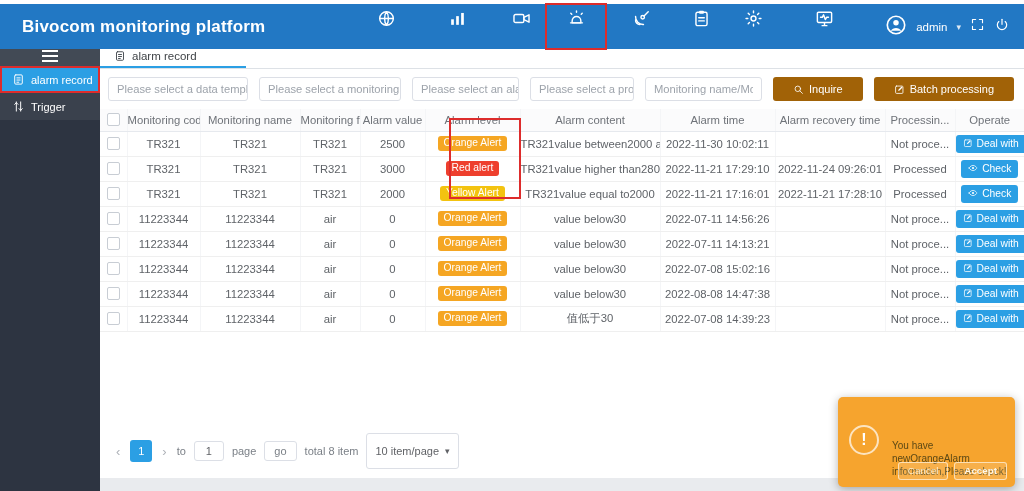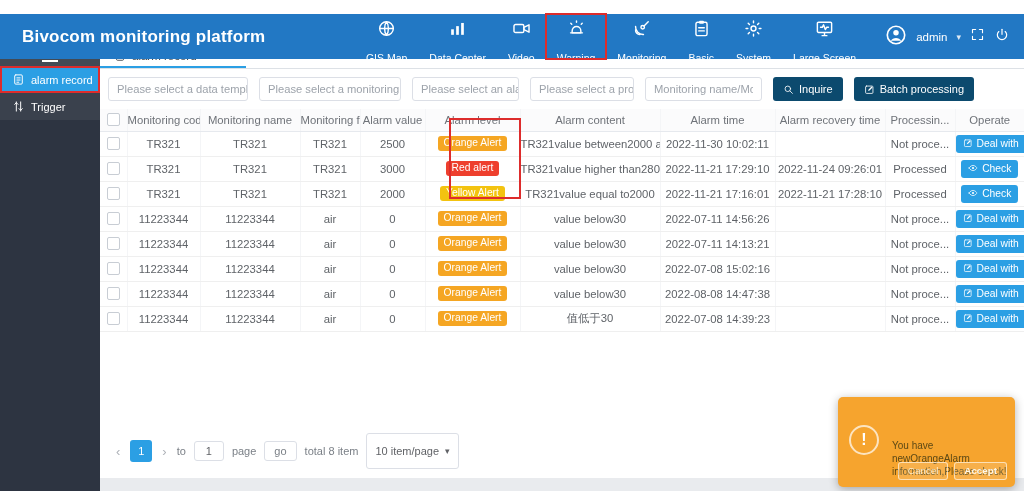--- a/index.html
+++ b/index.html
@@ -1,25 +1,25 @@
 <!DOCTYPE html>
 <html><head>
 <meta charset="utf-8">
 <style>
   * { margin:0; padding:0; box-sizing:border-box; }
   body { font-family:"Liberation Sans", sans-serif; background:#e9ebee; }
   .screen { position:relative; width:1024px; height:491px; background:#fff; overflow:hidden; }
 
   
-  .hdr { position:absolute; left:0; top:14px; width:1024px; height:45px; background:#2278c4; display:flex; align-items:center; z-index:5; }
+  .hdr { position:absolute; left:0; top:4px; width:1024px; height:45px; background:#2278c4; display:flex; align-items:center; z-index:5; }
   .hdr-title { color:#fff; font-weight:bold; font-size:17px; padding-left:22px; letter-spacing:.2px; white-space:nowrap; }
   .hdr-nav { display:flex; align-items:stretch; height:45px; margin-left:auto; }
   .nav-item { display:flex; flex-direction:column; align-items:center; justify-content:flex-start; padding:5px 11px 2px; color:#fff; cursor:pointer; }
   .nav-item .nav-ic { height:20px; display:flex; align-items:center; }
-  .nav-item .nav-lb { font-size:10.5px; margin-top:14px; white-space:nowrap; }
+  .nav-item .nav-lb { font-size:10.5px; margin-top:20px; white-space:nowrap; }
   .nav-item svg { width:19px; height:19px; }
   .nav-hl { outline:2px solid #dd2c2c; outline-offset:-1px; }
   .hdr-user { display:flex; align-items:center; gap:9px; color:#fff; padding:0 14px 0 18px; }
   .hdr-user svg { display:block; }
   .user-name { font-size:11.5px; }
   .caret { font-size:9px; color:#dfeaf5; }
 
   
   .sidebar { position:absolute; left:0; top:45px; width:100px; height:446px; background:#2d3441; z-index:4; }
   .sb-burger { height:21px; background:#424a55; display:flex; align-items:center; justify-content:center; cursor:pointer; }
@@ -32,21 +32,21 @@
   .main { position:absolute; left:100px; top:45px; width:924px; height:446px; background:#fff; }
   .tabbar { height:24px; border-bottom:1px solid #dde1e6; display:flex; }
   .tab { width:146px; display:flex; align-items:center; gap:6px; padding-left:14px; font-size:11.5px; color:#404448; border-bottom:2px solid #2b9fe4; cursor:pointer; }
   .tab svg { width:12px; height:12px; color:#3c4248; }
 
   .filters { display:flex; align-items:center; gap:11px; padding:8px 0 8px 8px; }
   .f-select, .f-input { height:24px; border:1px solid #dcdfe6; border-radius:3px; display:flex; align-items:center; padding:0 8px; font-size:11.2px; color:#9da3ab; overflow:hidden; white-space:nowrap; background:#fff; cursor:pointer; }
   .f-input { cursor:text; }
   .f-input input { border:none; outline:none; width:100%; font-size:11.2px; color:#606266; font-family:inherit; }
   .f-input input::placeholder { color:#9da3ab; }
-  .btn-blue { height:24px; background:#0c4a6e; color:#fff; border:none; border-radius:3px; font-size:11px; display:flex; align-items:center; gap:5px; padding:0 10px; cursor:pointer; font-family:inherit; white-space:nowrap; }
+  .btn-blue { height:24px; background:#a16207; color:#fff; border:none; border-radius:3px; font-size:11px; display:flex; align-items:center; gap:5px; padding:0 20px; cursor:pointer; font-family:inherit; white-space:nowrap; }
   .btn-blue svg { width:11px; height:11px; }
 
   
   table { width:924px; border-collapse:collapse; table-layout:fixed; }
   th, td { font-size:11.3px; text-align:center; border-bottom:1px solid #efefef; border-right:1px solid #f4f5f7; overflow:hidden; white-space:nowrap; }
   th:last-child, td:last-child { border-right:none; }
   th { height:22px; color:#6f7379; font-weight:normal; background:#fbfbfc; border-bottom:1px solid #e6e9ee; }
   td { height:25px; color:#5f6368; }
   .cbx { width:13px; height:13px; border:1px solid #c8cdd4; border-radius:2px; background:#fff; margin:0 auto; cursor:pointer; }
   .badge { display:inline-block; padding:2px 6px 3px; border-radius:3px; color:#fff; font-size:10.3px; line-height:1; }

